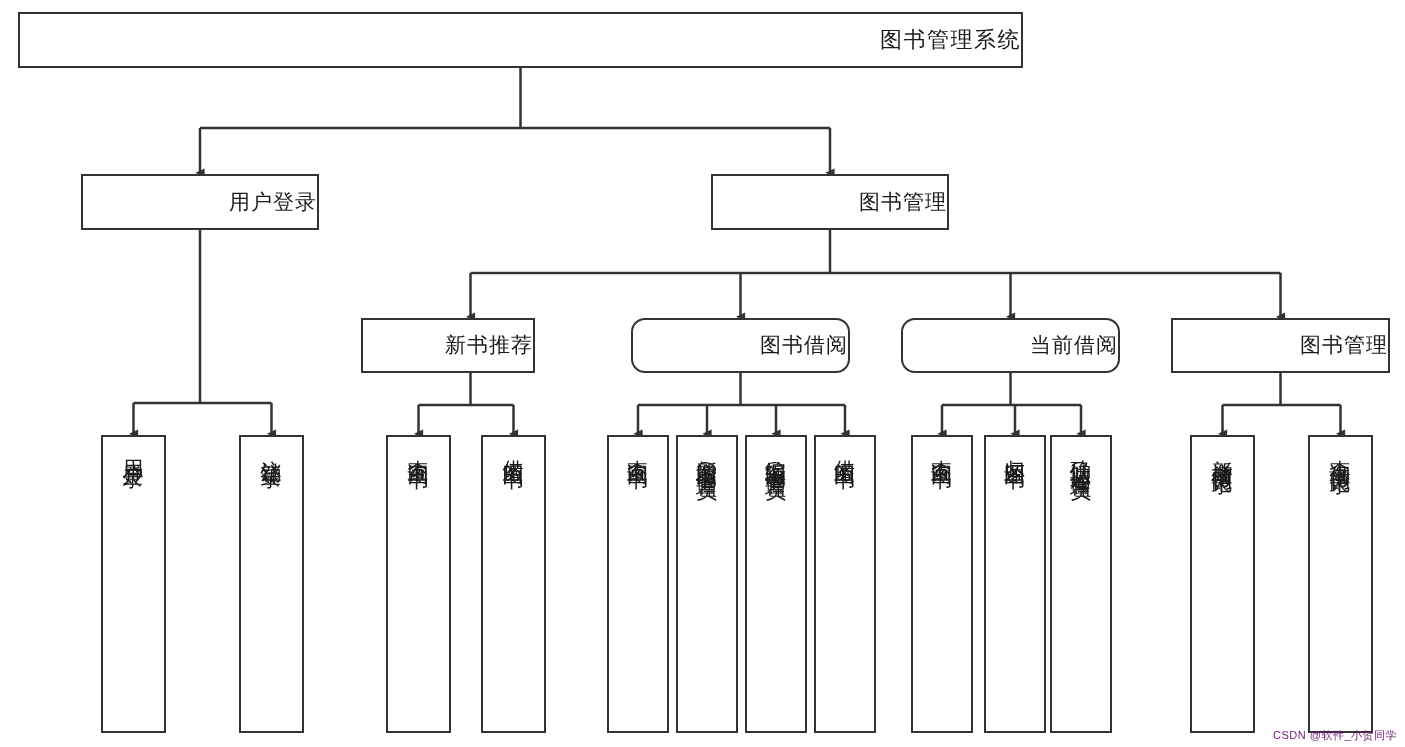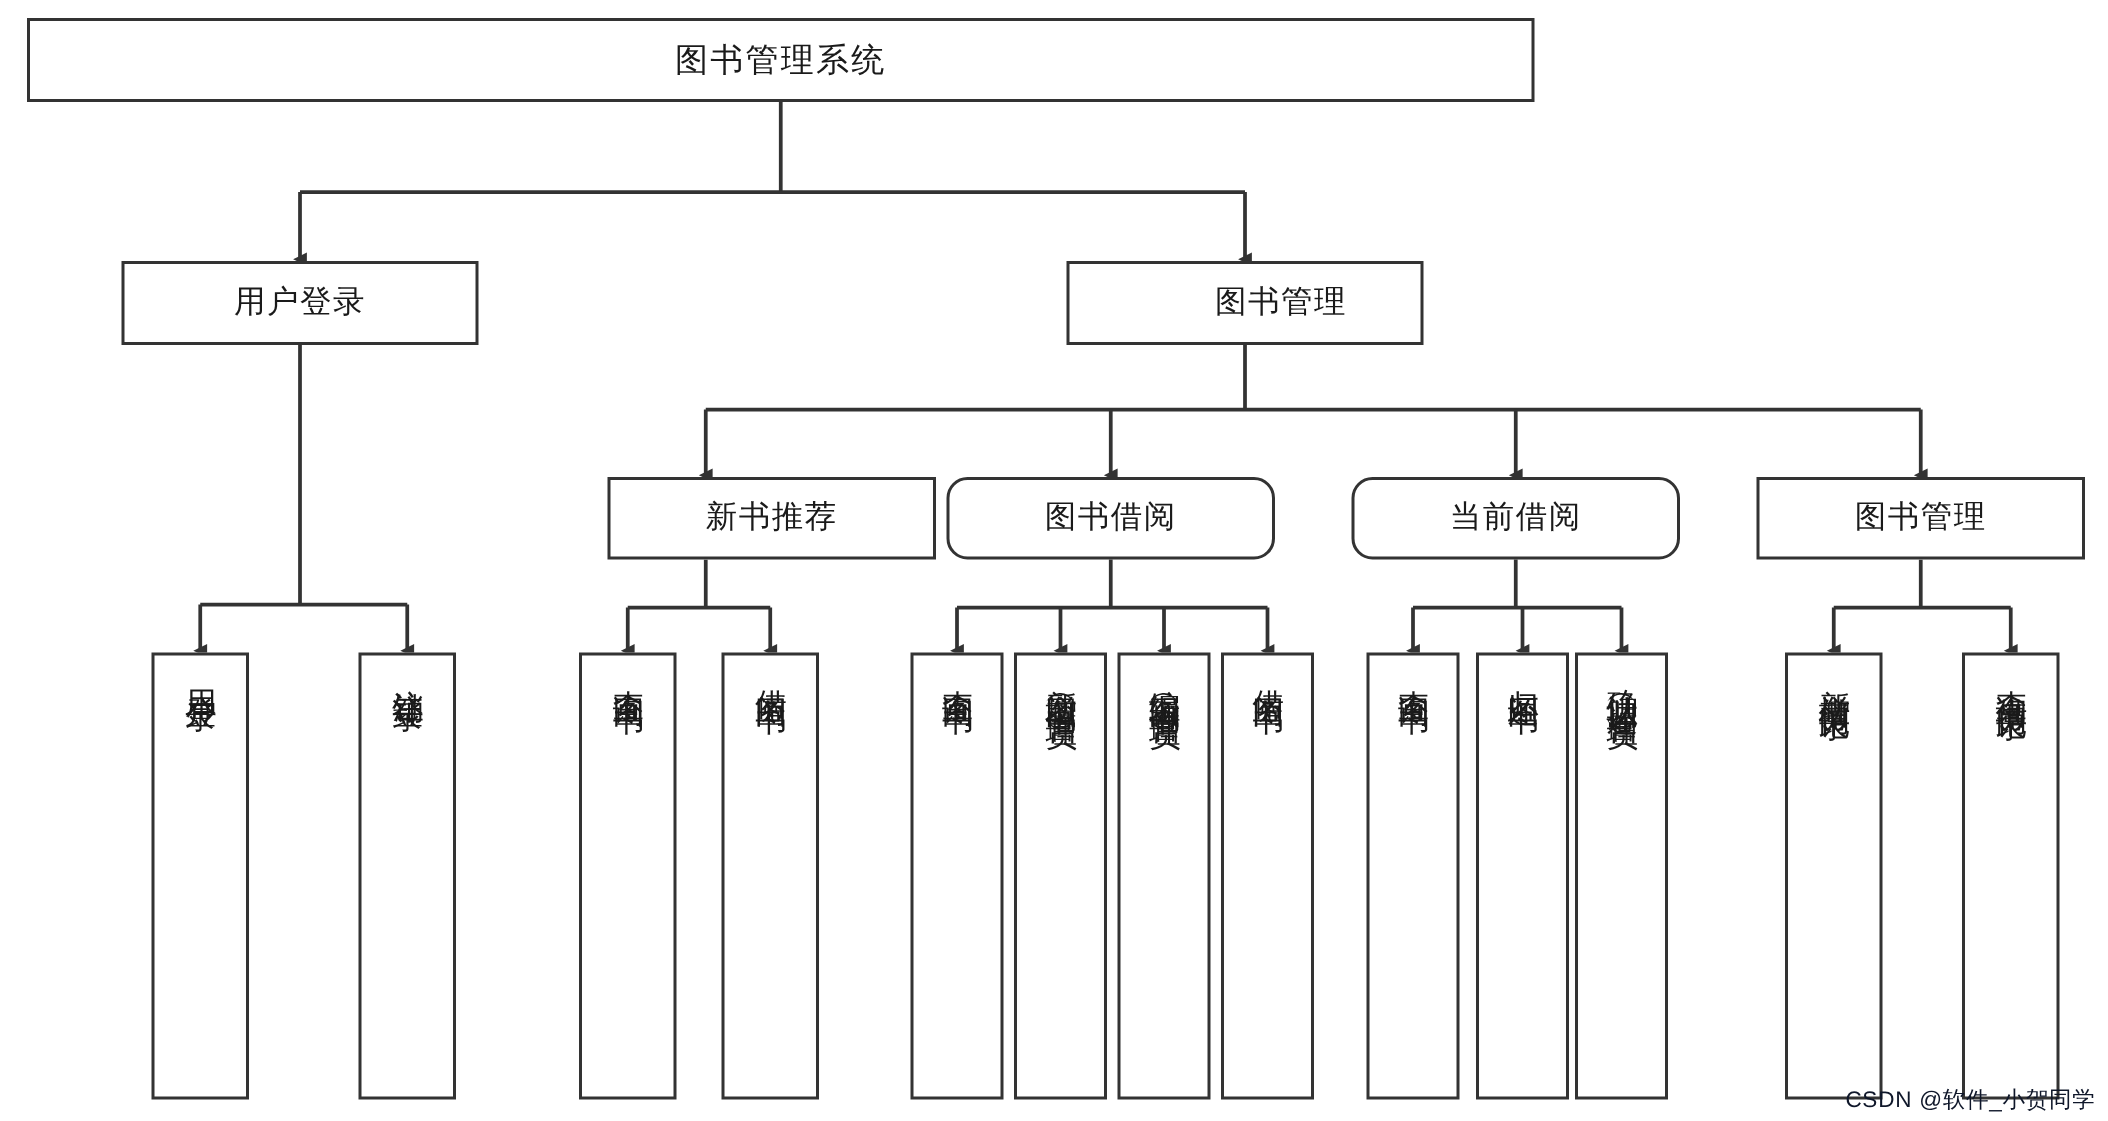--- a/index.html
+++ b/index.html
@@ -26,21 +26,21 @@
     height: 747px;
     pointer-events: none;
   }
   .node {
     position: absolute;
     box-sizing: border-box;
     background: #ffffff;
     border: 2px solid #333333;
     display: flex;
     align-items: center;
-    justify-content: center;
+    justify-content: flex-end;
     color: #1a1a1a;
   }
   .node .label {
     display: block;
     text-align: center;
     line-height: 1.18;
     white-space: pre-line;
   }
   
   .node.h .label {
@@ -62,22 +62,22 @@
     text-orientation: upright;
     font-size: 21px;
     letter-spacing: 3px;
     line-height: 1;
     white-space: nowrap;
   }
   .watermark {
     position: absolute;
     right: 8px;
     bottom: 4px;
-    font-size: 15px;
-    color: #0f172a;
+    font-size: 11px;
+    color: #701a75;
     letter-spacing: 0.5px;
     white-space: nowrap;
     user-select: none;
   }
 </style>
 </head>
 <body>
 
 <div id="canvas">
   <svg id="edges" viewBox="0 0 1405 747" xmlns="http://www.w3.org/2000/svg">
@@ -126,21 +126,21 @@
   <div id="node-layer">
       <div class="node h root" style="left: 18px; top: 12px; width: 1005px; height: 56px;">
         <span class="label">图书管理系统</span>
       </div>
       <div class="node h" style="left: 81px; top: 174px; width: 238px; height: 56px;">
         <span class="label">用户登录</span>
       </div>
       <div class="node h" style="left: 711px; top: 174px; width: 238px; height: 56px; padding-left: 48px;">
         <span class="label">图书管理</span>
       </div>
-      <div class="node h" style="left: 361px; top: 318px; width: 219px; height: 55px; margin-left: 44px;">
+      <div class="node h" style="left: 361px; top: 318px; width: 174px; height: 55px;">
         <span class="label">新书推荐</span>
       </div>
       <div class="node h" style="left: 631px; top: 318px; width: 219px; height: 55px; border-radius: 14px;">
         <span class="label">图书借阅</span>
       </div>
       <div class="node h" style="left: 901px; top: 318px; width: 219px; height: 55px; border-radius: 14px;">
         <span class="label">当前借阅</span>
       </div>
       <div class="node h" style="left: 1171px; top: 318px; width: 219px; height: 55px;">
         <span class="label">图书管理</span>

